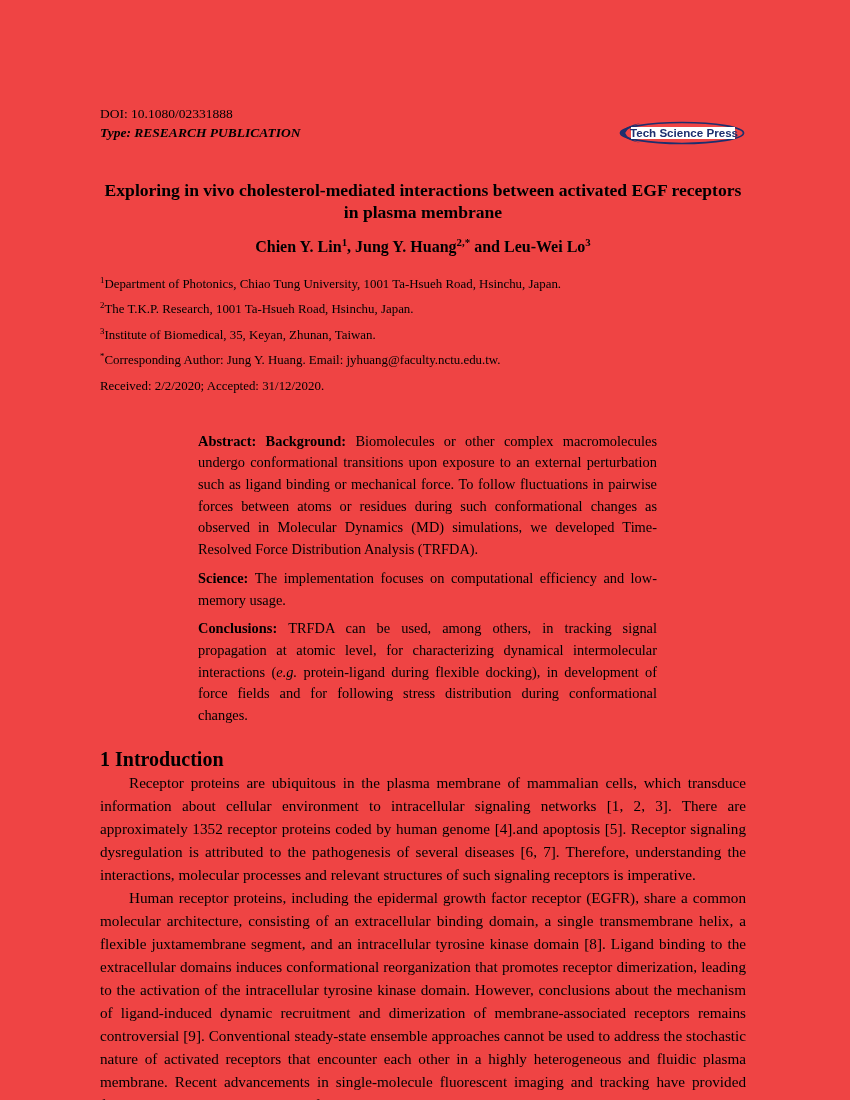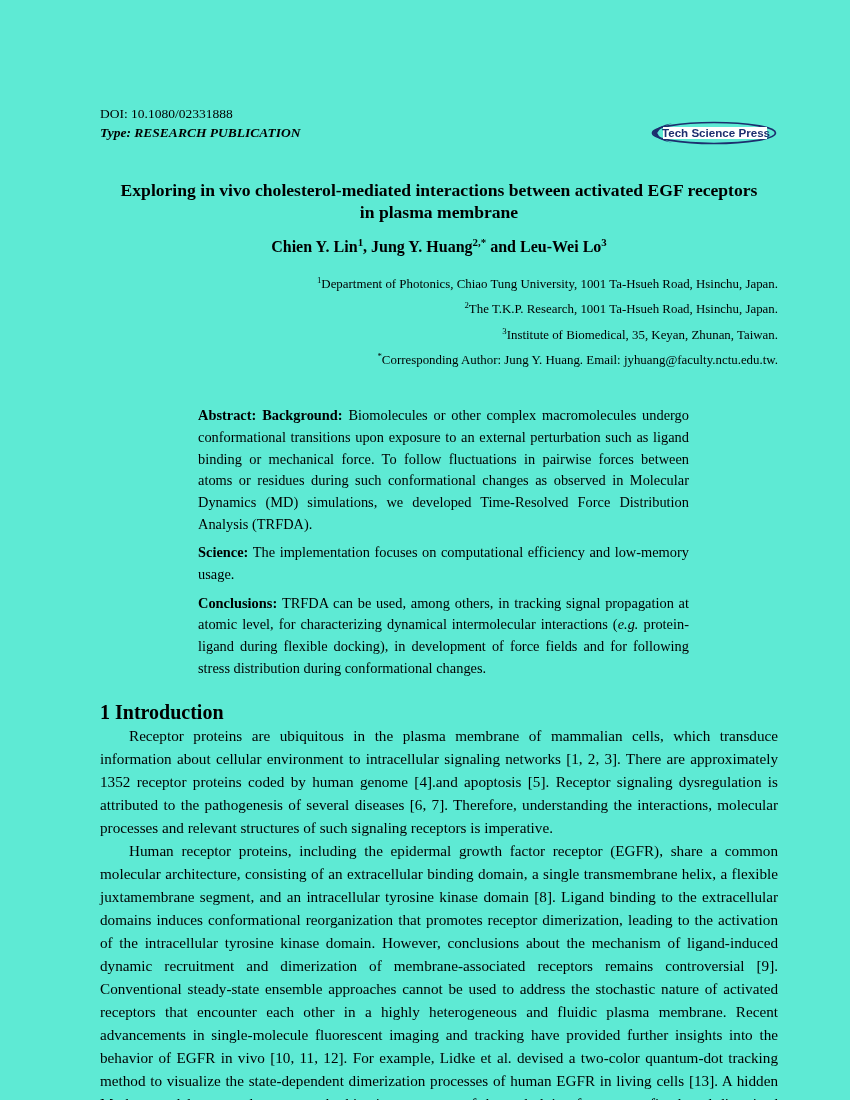--- a/index.html
+++ b/index.html
@@ -2,24 +2,24 @@
 <html><head>
 <meta charset="utf-8">
 <style>
   * { margin: 0; padding: 0; box-sizing: border-box; }
   html, body { background: #e9e9e9; }
   .page {
     position: relative;
     width: 850px;
     height: 1100px;
     margin: 0 auto;
-    background: #5eead4;
+    background: #ef4444;
     font-family: "Liberation Serif", "DejaVu Serif", serif;
     color: #000;
-    padding: 104px 72px 0 100px;
+    padding: 104px 104px 0 100px;
     overflow: hidden;
   }
   .hdr { display: flex; justify-content: space-between; align-items: flex-start; }
   .hdr-doi { font-size: 13.5px; line-height: 19px; }
   .hdr-type { font-size: 13.5px; line-height: 19px; font-weight: bold; font-style: italic; }
   .logo { margin-top: 16px; }
 
   .title {
     margin: 30px auto 4px auto;
     max-width: 648px;
@@ -29,21 +29,21 @@
     line-height: 1.24;
   }
   .authors {
     margin-top: 14px;
     text-align: center;
     font-size: 16px;
     font-weight: bold;
   }
   .affils { margin-top: 21px; }
   .affil-line {
-    text-align: right;
+    text-align: left;
     font-size: 12.9px;
     margin-bottom: 10.5px;
   }
   sup { font-size: 0.68em; vertical-align: super; line-height: 0; }
 
   .abstract {
     margin-top: 37px;
     padding-left: 98px;
     padding-right: 89px;
   }
@@ -88,20 +88,21 @@
 
   <h1 class="title">Exploring in vivo cholesterol-mediated interactions between activated EGF receptors in plasma membrane</h1>
 
   <div class="authors"><span>Chien Y. Lin</span><sup>1</sup><span>, Jung Y. Huang</span><sup>2,*</sup><span> and Leu-Wei Lo</span><sup>3</sup></div>
 
   <div class="affils">
     <div class="affil-line"><sup>1</sup><span>Department of Photonics, Chiao Tung University, 1001 Ta-Hsueh Road, Hsinchu, Japan.</span></div>
     <div class="affil-line"><sup>2</sup><span>The T.K.P. Research, 1001 Ta-Hsueh Road, Hsinchu, Japan.</span></div>
     <div class="affil-line"><sup>3</sup><span>Institute of Biomedical, 35, Keyan, Zhunan, Taiwan.</span></div>
     <div class="affil-line"><sup>*</sup><span>Corresponding Author: Jung Y. Huang. Email: jyhuang@faculty.nctu.edu.tw.</span></div>
+    <div class="affil-line"><span>Received: 2/2/2020; Accepted: 31/12/2020.</span></div>
   </div>
 
   <section class="abstract">
     <p><span style="font-weight: bold;">Abstract: Background: </span><span>Biomolecules or other complex macromolecules undergo conformational transitions upon exposure to an external perturbation such as ligand binding or mechanical force. To follow fluctuations in pairwise forces between atoms or residues during such conformational changes as observed in Molecular Dynamics (MD) simulations, we developed Time-Resolved Force Distribution Analysis (TRFDA).</span></p>
     <p><span style="font-weight: bold;">Science: </span><span>The implementation focuses on computational efficiency and low-memory usage.</span></p>
     <p><span style="font-weight: bold;">Conclusions: </span><span>TRFDA can be used, among others, in tracking signal propagation at atomic level, for characterizing dynamical intermolecular interactions (</span><span style="font-style: italic;">e.g.</span><span> protein-ligand during flexible docking), in development of force fields and for following stress distribution during conformational changes.</span></p>
   </section>
 
   <h2 class="sec-heading">1 Introduction</h2>
 

